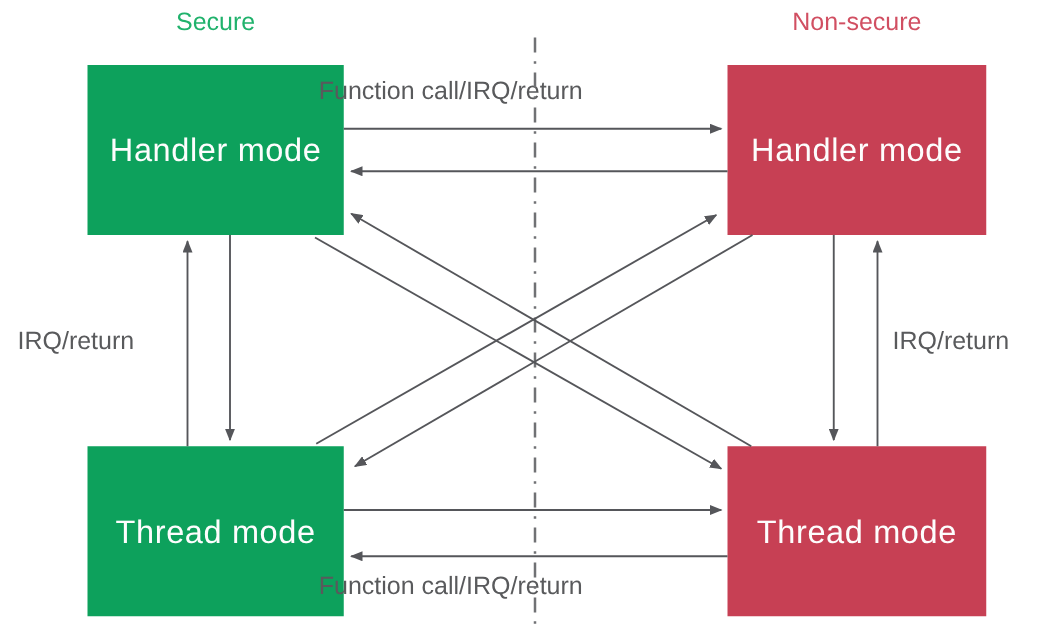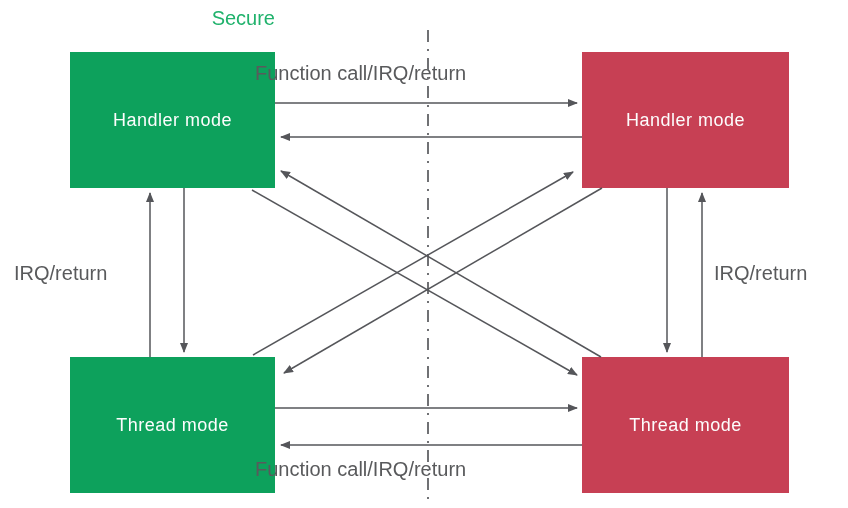--- a/index.html
+++ b/index.html
@@ -20,33 +20,33 @@
     background: #ffffff;
     font-family: "Liberation Sans", sans-serif;
     overflow: hidden;
   }
   .box {
     position: absolute;
     display: flex;
     align-items: center;
     justify-content: center;
     color: var(--box-text);
-    font-size: 18px;
+    font-size: 26px;
     letter-spacing: 0.5px;
   }
   .box.secure    { background: var(--secure); }
   .box.nonsecure { background: var(--nonsecure); }
   .handler-s  { left: 70px;  top: 52px;  width: 205px; height: 136px; }
   .handler-ns { left: 582px; top: 52px;  width: 207px; height: 136px; }
   .thread-s   { left: 70px;  top: 357px; width: 205px; height: 136px; }
   .thread-ns  { left: 582px; top: 357px; width: 207px; height: 136px; }
 
   .zone-title {
     position: absolute;
-    text-align: right;
+    text-align: center;
     font-size: 20px;
     line-height: 24px;
   }
   .secure-title    { left: 70px;  top: 6px; width: 205px; color: var(--secure-title); }
   .nonsecure-title { left: 582px; top: 6px; width: 207px; color: var(--nonsecure-title); }
 
   .edge-label {
     position: absolute;
     color: var(--label-text);
     font-size: 20px;
@@ -78,20 +78,21 @@
     fill: none;
   }
 </style>
 </head>
 <body>
 
 <div class="stage">
 
   <div class="zone-title secure-title">Secure</div>
 
+  <div class="zone-title nonsecure-title">Non-secure</div>
 
   <div class="box secure handler-s">
     <span>Handler mode</span>
   </div>
 
   <div class="box nonsecure handler-ns">
     <span>Handler mode</span>
   </div>
 
   <div class="box secure thread-s">

